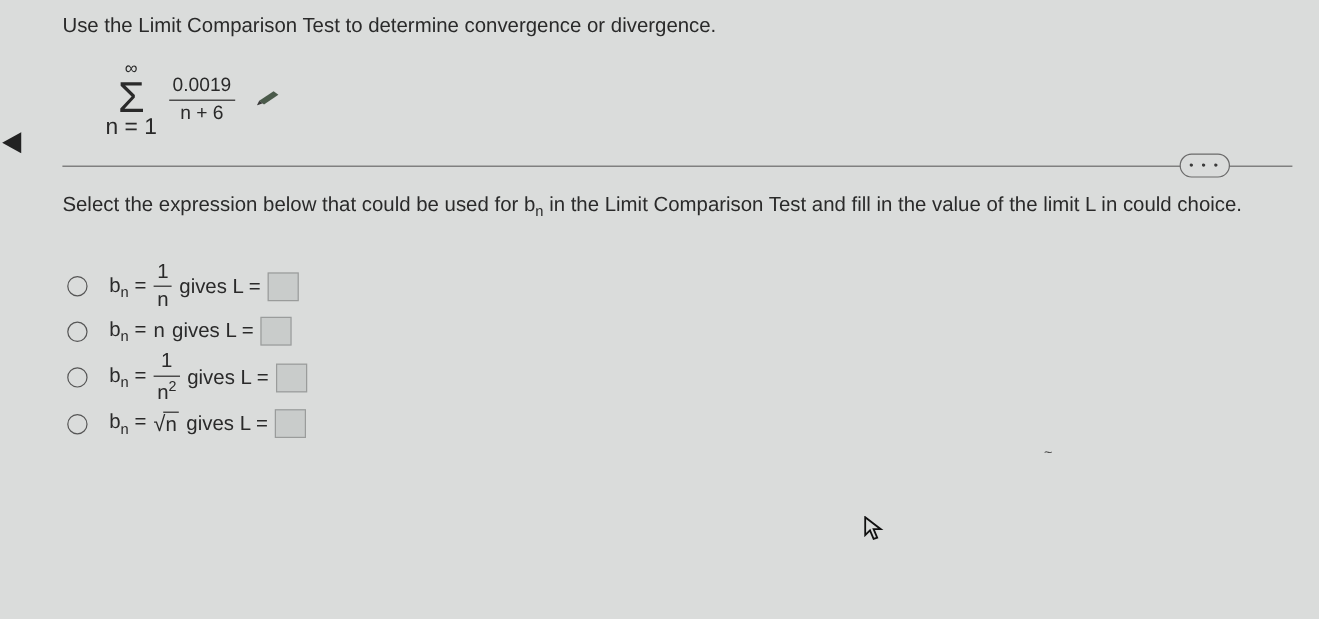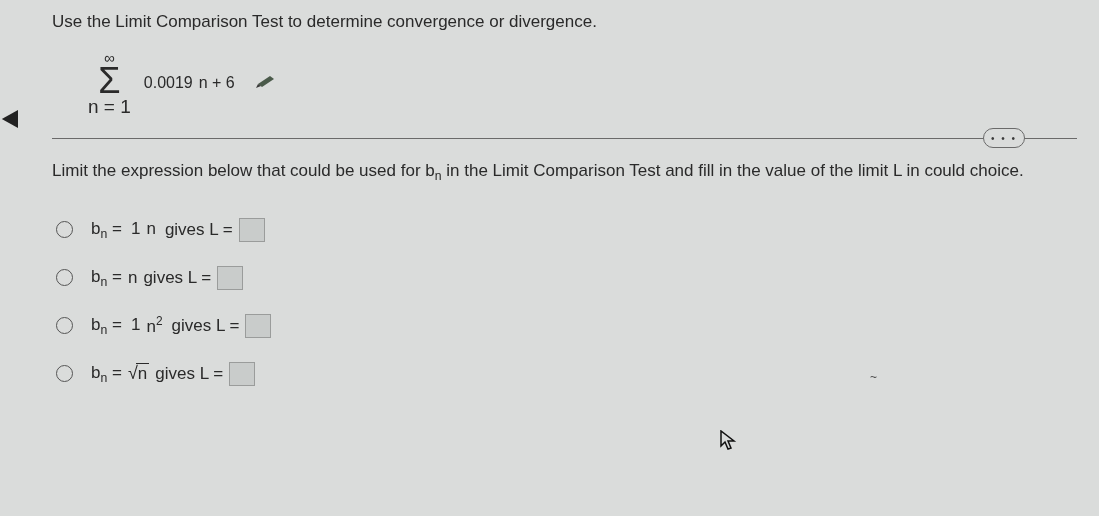--- a/index.html
+++ b/index.html
@@ -40,21 +40,21 @@
   }
   .sigma-sym {
     font-size: 36px;
     line-height: 0.9;
   }
   .sigma-bot {
     font-size: 19px;
   }
   .frac {
     display: inline-flex;
-    flex-direction: row;
+    flex-direction: column;
     align-items: center;
     line-height: 1.1;
     vertical-align: middle;
   }
   .frac .num {
     padding: 0 3px;
   }
   .frac .bar {
     height: 1px;
     background: #2a2a2a;
@@ -98,21 +98,21 @@
     font-size: 17px;
     margin: 22px 0 34px 0;
   }
   .sub {
     font-size: 0.72em;
     vertical-align: sub;
   }
   .options {
     display: flex;
     flex-direction: column;
-    gap: 24px;
+    gap: 4px;
     margin-left: 4px;
   }
   .opt-row {
     display: flex;
     align-items: center;
     gap: 18px;
   }
   .radio {
     width: 15px;
     height: 15px;
@@ -203,21 +203,21 @@
   </div>
 
   <div class="hr-wrap">
     <hr class="hr-line">
     <div class="ellipsis-pill">
       <span>• • •</span>
     </div>
   </div>
 
   <div class="instruction">
-    <span>Limit the expression below that could be used for b</span><span class="sub">n</span><span> in the Limit Comparison Test and fill in the value of the limit L in could choice.</span>
+    <span>Select the expression below that could be used for b</span><span class="sub">n</span><span> in the Limit Comparison Test and fill in the value of the limit L in could choice.</span>
   </div>
 
   <div class="options">
 
     <div class="opt-row">
       <div class="radio"></div>
       <div class="opt-expr">
         <span><span>b</span><span class="sub">n</span><span> = </span></span>
         <span class="frac">
           <span class="num">1</span>

